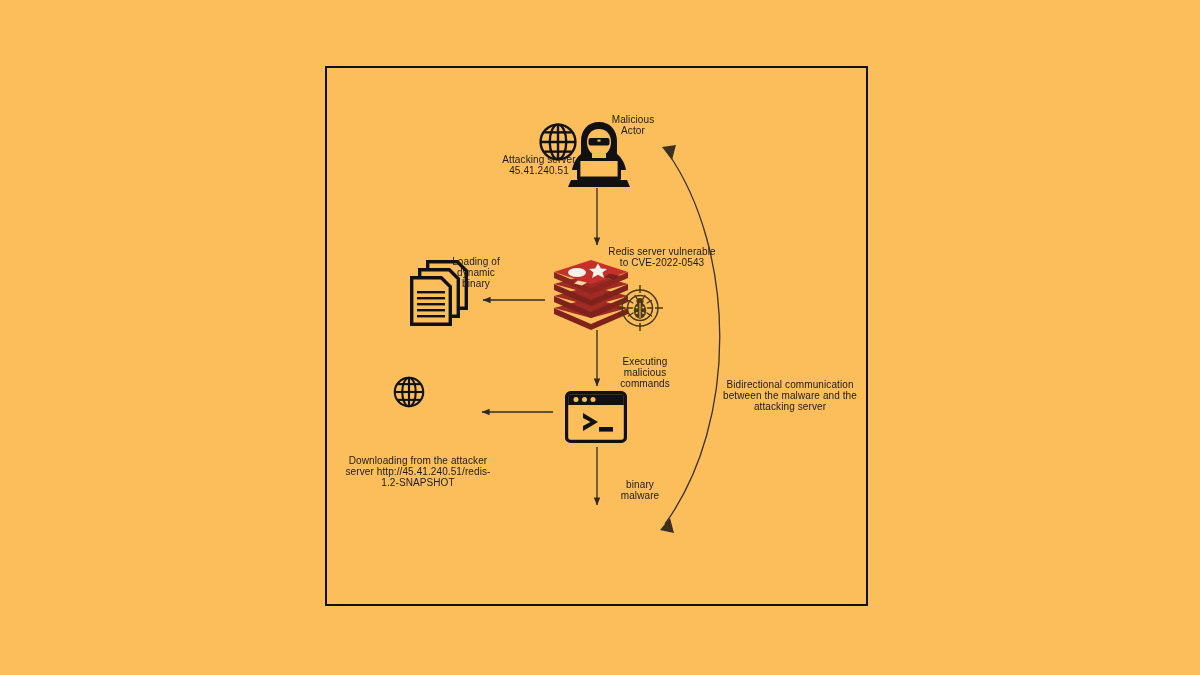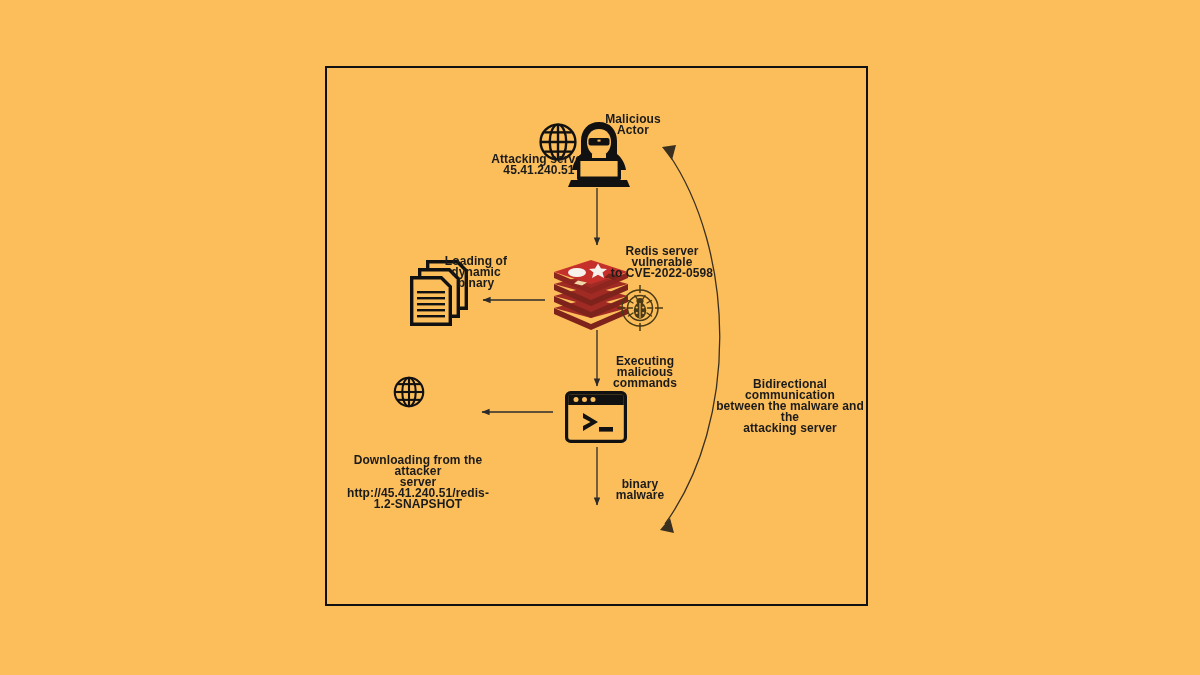--- a/index.html
+++ b/index.html
@@ -30,26 +30,25 @@
     border: 2px solid #111111;
     box-sizing: border-box;
     background: transparent;
   }
   .node {
     position: absolute;
   }
   .label {
     position: absolute;
     color: #1b1b1b;
-    font-size: 12px;
+    font-size: 10px;
     line-height: 11px;
     text-align: center;
     letter-spacing: 0.1px;
     white-space: pre-line;
-    font-weight: bold;
   }
   svg {
     display: block;
     overflow: visible;
   }
 </style>
 </head>
 <body>
 
 <div id="canvas">
@@ -178,21 +177,21 @@
       <ellipse cx="26" cy="28.5" rx="6.2" ry="8.2" fill="#4a3a15"></ellipse>
       <line x1="26" y1="21" x2="26" y2="36" stroke="#fcbe5a" stroke-width="1.1"></line>
       <circle cx="22.8" cy="25.5" r="1.1" fill="#fcbe5a"></circle>
       <circle cx="29.2" cy="25.5" r="1.1" fill="#fcbe5a"></circle>
       <circle cx="22.8" cy="31" r="1.1" fill="#fcbe5a"></circle>
       <circle cx="29.2" cy="31" r="1.1" fill="#fcbe5a"></circle>
     </svg>
   </div>
 
   <div class="label" style="left:600px; top:246px; width:124px;">Redis server vulnerable
-to CVE-2022-0598</div>
+to CVE-2022-0543</div>
 
   <div class="node" style="left:406px; top:258px;">
     <svg width="72" height="72" viewBox="0 0 72 72">
 
       <path d="M20 2 L52 2 L62 12 L62 52 L20 52 Z" fill="#111111"></path>
       <path d="M23.4 5.4 L50.6 5.4 L58.6 13.4 L58.6 48.6 L23.4 48.6 Z" fill="#fcbe5a"></path>
 
       <path d="M12 10 L44 10 L54 20 L54 60 L12 60 Z" fill="#111111"></path>
       <path d="M15.4 13.4 L42.6 13.4 L50.6 21.4 L50.6 56.6 L15.4 56.6 Z" fill="#fcbe5a"></path>
 

